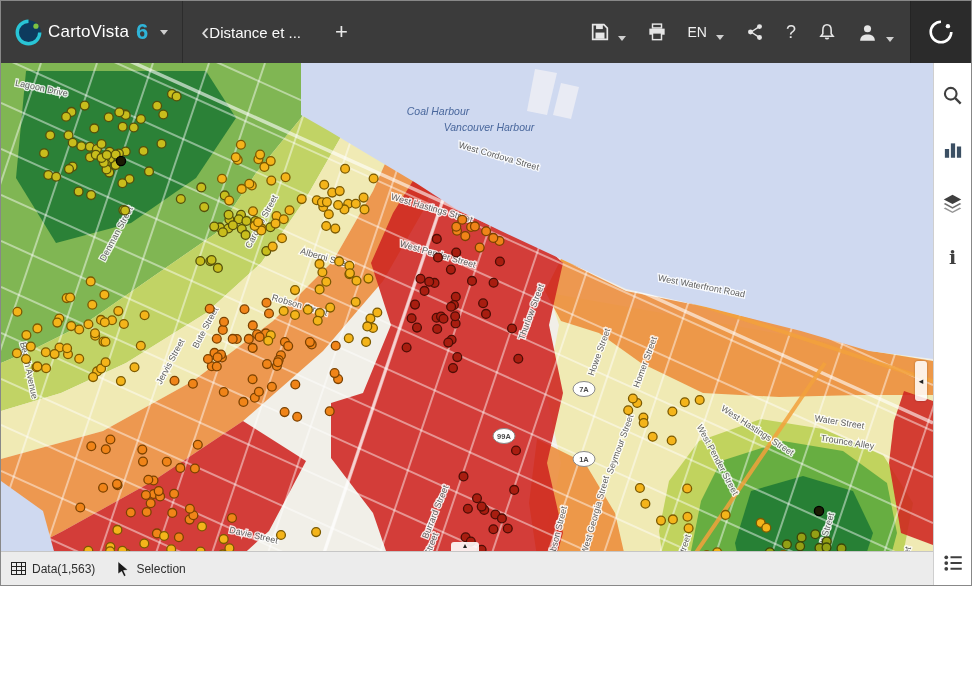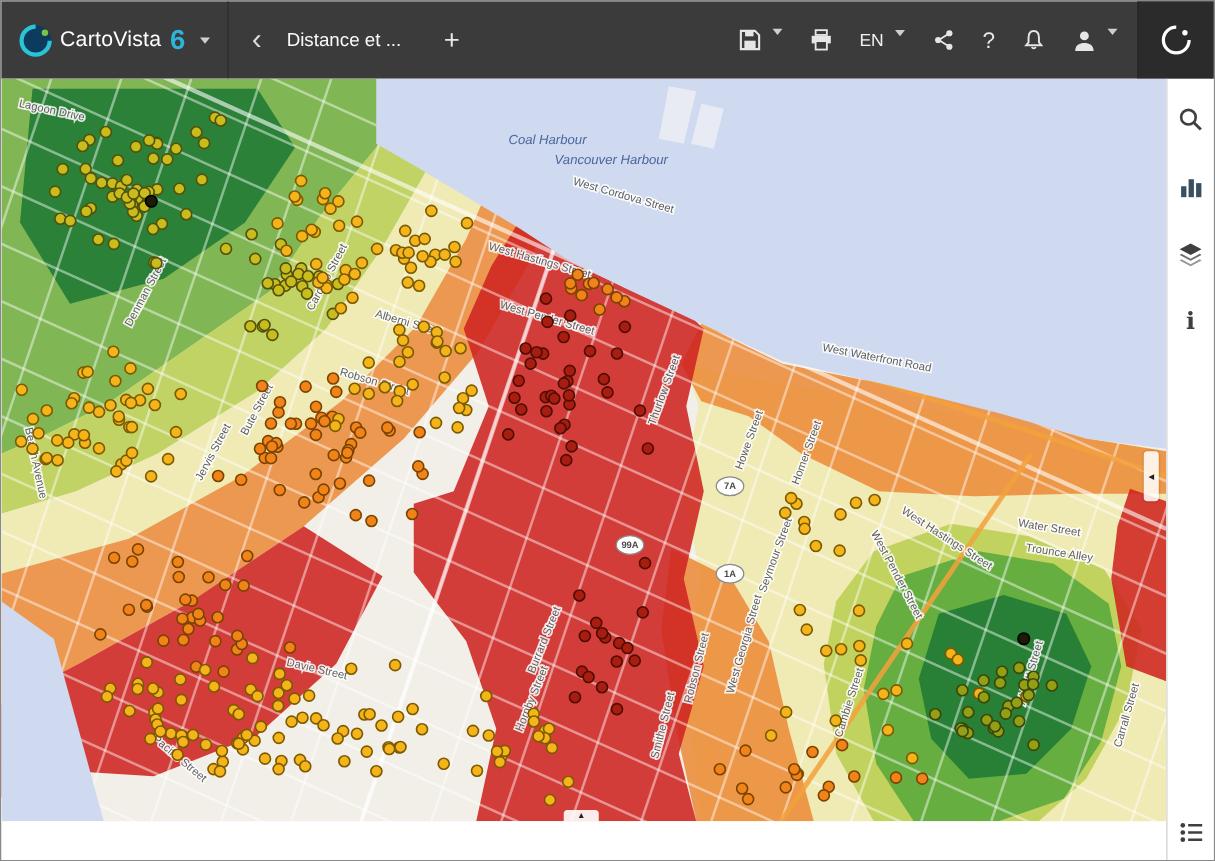--- a/index.html
+++ b/index.html
@@ -1,27 +1,27 @@
 <!DOCTYPE html>
 <html><head>
 <meta charset="utf-8">
 <style>
   html,body{margin:0;padding:0;background:#fff;font-family:"Liberation Sans",sans-serif;}
-  .app{width:972px;height:689px;display:flex;flex-direction:column;overflow:hidden;border:1px solid #888;box-sizing:border-box;}
+  .app{width:972px;height:586px;display:flex;flex-direction:column;overflow:hidden;border:1px solid #888;box-sizing:border-box;}
   
   header{flex:0 0 62px;height:62px;background:#3b3b3b;display:flex;align-items:center;color:#e8e8e8;}
   .logo{display:flex;align-items:center;gap:6px;padding:0 14px;height:100%;border-right:1px solid #2c2c2c;cursor:pointer;}
   .logo-text{font-size:17px;color:#fff;letter-spacing:.2px;}
   .logo-ver{font-size:22px;font-weight:600;color:#2fb4d8;margin-left:1px;}
   .caret{width:0;height:0;border-left:4px solid transparent;border-right:4px solid transparent;border-top:5px solid #cfcfcf;display:inline-block;margin-left:6px;}
   .back{font-size:24px;color:#dcdcdc;margin-left:18px;cursor:pointer;line-height:1;}
-  .tab-title{font-size:15px;color:#fafafa;margin-left:20px;max-width:140px;white-space:nowrap;overflow:hidden;cursor:pointer;}
+  .tab-title{font-size:15px;color:#fafafa;margin-left:0;max-width:140px;white-space:nowrap;overflow:hidden;cursor:pointer;}
   .plus{font-size:22px;color:#e8e8e8;margin-left:34px;cursor:pointer;line-height:1;}
   .hdr-right{margin-left:auto;display:flex;align-items:center;gap:22px;padding-right:16px;}
-  .hicon,.hicon-group{display:flex;align-items:flex-start;gap:3px;cursor:pointer;color:#e6e6e6;}
+  .hicon,.hicon-group{display:flex;align-items:flex-end;gap:3px;cursor:pointer;color:#e6e6e6;}
   .hicon svg,.hicon-group svg{display:block;}
   .help{font-size:18px;font-weight:400;}
   .lang{font-size:14px;color:#f0f0f0;}
   .mark{width:60px;height:100%;background:#2b2b2b;border-left:1px solid #242424;display:flex;align-items:center;justify-content:center;cursor:pointer;}
   
   .content{flex:1;display:flex;min-height:0;}
   .map-col{width:932px;display:flex;flex-direction:column;}
   .map-wrap{position:relative;height:594px;overflow:hidden;background:#f1efe8;}
   #map-svg{display:block;}
   .scale-box{position:absolute;left:4px;bottom:12px;background:rgba(255,255,255,.55);padding:2px 5px 3px 3px;font-size:9px;color:#1d1d1d;line-height:1.25;}
@@ -711,20 +711,38 @@
               <circle cx="120" cy="98" r="4.6" fill="#1c1c04" stroke="#000000" stroke-width="1.3"></circle>
               <circle cx="818" cy="448" r="4.6" fill="#1c1c04" stroke="#000000" stroke-width="1.3"></circle>
             </g>
           </svg>
 
 
         <div class="edge-tab-right">◂</div>
         <div class="edge-tab-bottom">▴</div>
       </div>
 
+      <div class="statusbar">
+        <div class="sb-item">
+          <svg width="15" height="13" viewBox="0 0 15 13">
+            <rect x="0.5" y="0.5" width="14" height="12" fill="none" stroke="#222" stroke-width="1"></rect>
+            <line x1="0.5" y1="4.5" x2="14.5" y2="4.5" stroke="#222" stroke-width="1"></line>
+            <line x1="0.5" y1="8.5" x2="14.5" y2="8.5" stroke="#222" stroke-width="1"></line>
+            <line x1="5.5" y1="0.5" x2="5.5" y2="12.5" stroke="#222" stroke-width="1"></line>
+            <line x1="10.5" y1="0.5" x2="10.5" y2="12.5" stroke="#222" stroke-width="1"></line>
+          </svg>
+          <span>Data(1,563)</span>
+        </div>
+        <div class="sb-item">
+          <svg width="13" height="16" viewBox="0 0 13 16">
+            <path d="M1,0.5 L11,9 L6.6,9.6 L9,14.6 L7,15.6 L4.6,10.5 L1,13 Z" fill="#1a1a1a" stroke="#ffffff" stroke-width="0.6"></path>
+          </svg>
+          <span>Selection</span>
+        </div>
+      </div>
     </div>
 
     <div class="sidebar">
       <div class="sb-icon">
         <svg width="21" height="21" viewBox="0 0 18 18">
           <circle cx="7.5" cy="7.5" r="5" fill="none" stroke="#3f3f3f" stroke-width="1.8"></circle>
           <line x1="11.3" y1="11.3" x2="16" y2="16" stroke="#3f3f3f" stroke-width="2"></line>
         </svg>
       </div>
       <div class="sb-icon">

